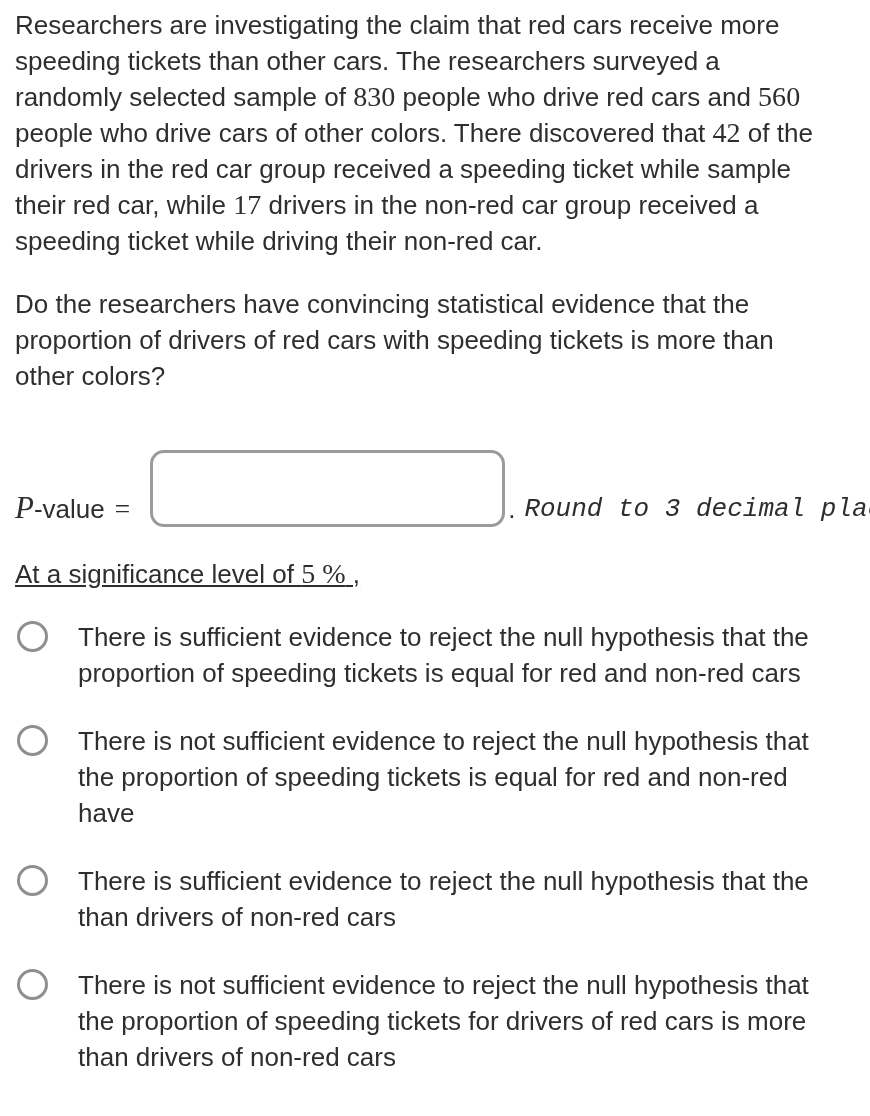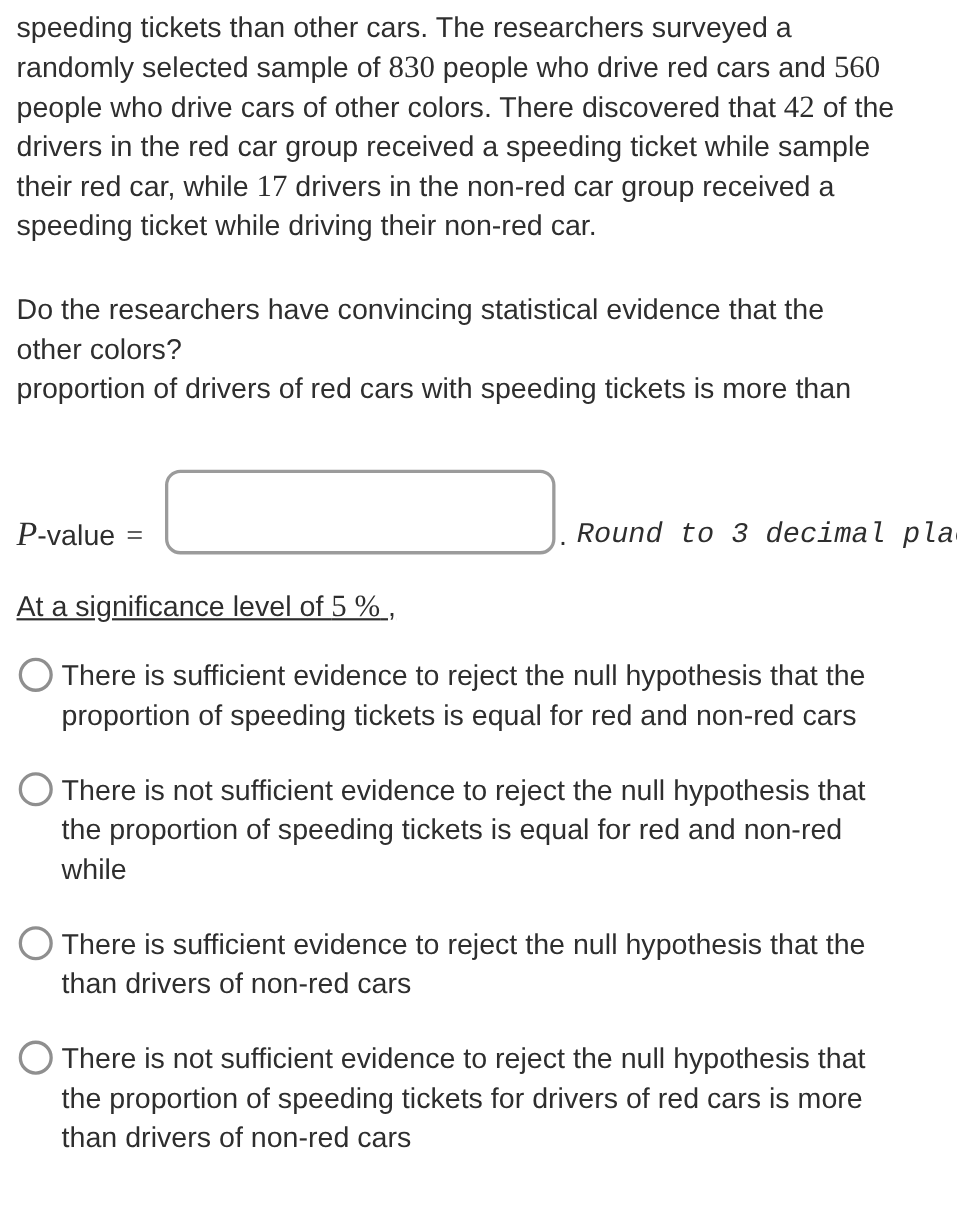--- a/index.html
+++ b/index.html
@@ -10,21 +10,21 @@
     background: #ffffff;
     color: #2e2e2e;
     font-family: "Liberation Sans", "DejaVu Sans", sans-serif;
     font-size: 26px;
     line-height: 36px;
     overflow: hidden;
   }
   .page { padding: 7px 15px 0 15px; }
 
   .para { margin: 0; }
-  .para-2 { margin-top: 40px; }
+  .para-2 { margin-top: 27px; }
 
   .math {
     font-family: "Liberation Serif", "DejaVu Serif", serif;
     font-size: 1.08em;
     line-height: 1;
   }
 
   .pvalue-row {
     display: flex;
     align-items: flex-end;
@@ -71,40 +71,41 @@
   }
   .radio {
     width: 31px;
     height: 31px;
     border: 3px solid #8f8f8f;
     border-radius: 50%;
     background: #ffffff;
     flex: 0 0 31px;
     margin-top: 2px;
   }
-  .opt-label { margin-left: 8px; }
+  .opt-label { margin-left: 30px; }
 </style>
 </head>
 <body>
 
 <div class="page">
 
   <div class="para">
+      <div><span>Researchers are investigating the claim that red cars receive more</span></div>
       <div><span>speeding tickets than other cars. The researchers surveyed a</span></div>
       <div><span>randomly selected sample of </span><span class="math">830</span><span> people who drive red cars and </span><span class="math">560</span></div>
       <div><span>people who drive cars of other colors. There discovered that </span><span class="math">42</span><span> of the</span></div>
       <div><span>drivers in the red car group received a speeding ticket while sample</span></div>
       <div><span>their red car, while </span><span class="math">17</span><span> drivers in the non-red car group received a</span></div>
       <div><span>speeding ticket while driving their non-red car.</span></div>
     </div>
 
   <div class="para para-2">
       <div><span>Do the researchers have convincing statistical evidence that the</span></div>
+      <div><span>proportion of drivers of red cars with speeding tickets is more than</span></div>
       <div><span>other colors?</span></div>
-      <div><span>proportion of drivers of red cars with speeding tickets is more than</span></div>
     </div>
 
   <div class="pvalue-row">
     <span class="pv-label"><span class="p-symbol">P</span><span>-value</span><span class="equals">=</span></span>
     <input type="text" class="pv-input" value="" style="">
     <span class="hint-period">.</span>
     <span class="hint">Round to 3 decimal places</span>
   </div>
 
   <div class="sig">
@@ -119,21 +120,21 @@
           <div><span>There is sufficient evidence to reject the null hypothesis that the</span></div>
           <div><span>proportion of speeding tickets is equal for red and non-red cars</span></div>
         </div>
     </div>
 
     <div class="option">
       <span class="radio"></span>
       <div class="opt-label">
           <div><span>There is not sufficient evidence to reject the null hypothesis that</span></div>
           <div><span>the proportion of speeding tickets is equal for red and non-red</span></div>
-          <div><span>while</span></div>
+          <div><span>have</span></div>
         </div>
     </div>
 
     <div class="option">
       <span class="radio"></span>
       <div class="opt-label">
           <div><span>There is sufficient evidence to reject the null hypothesis that the</span></div>
           <div><span>than drivers of non-red cars</span></div>
         </div>
     </div>

